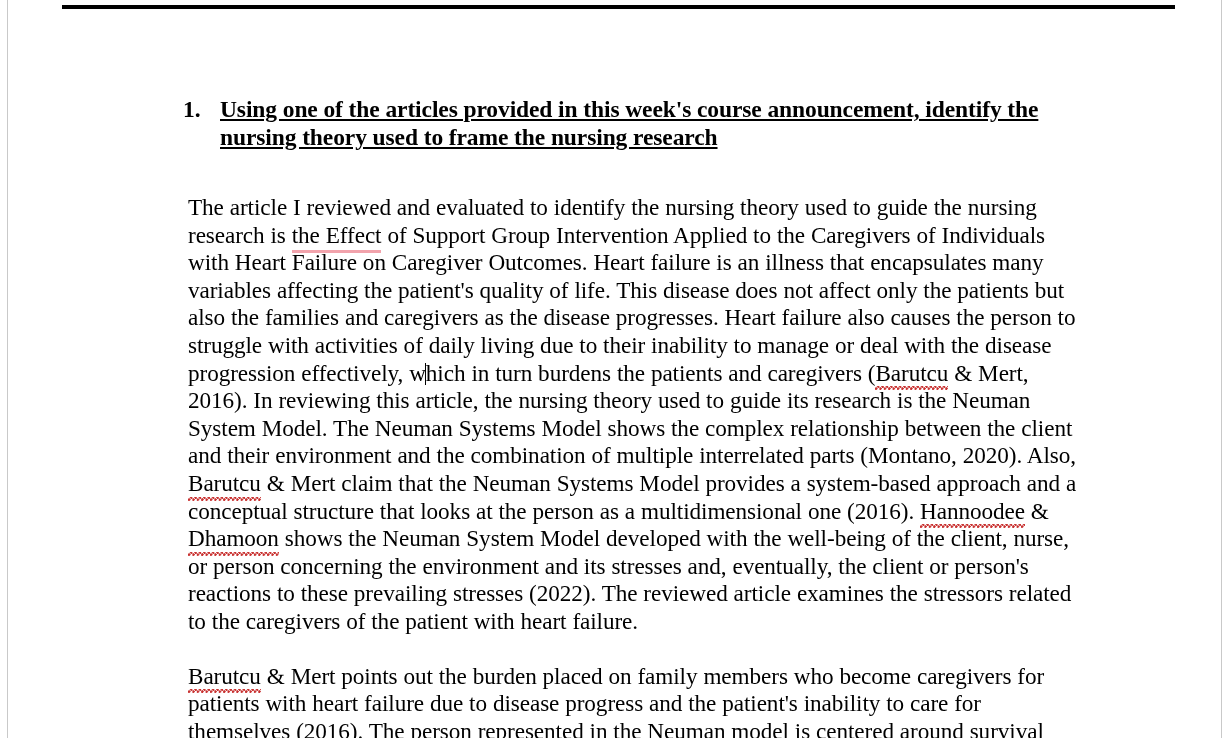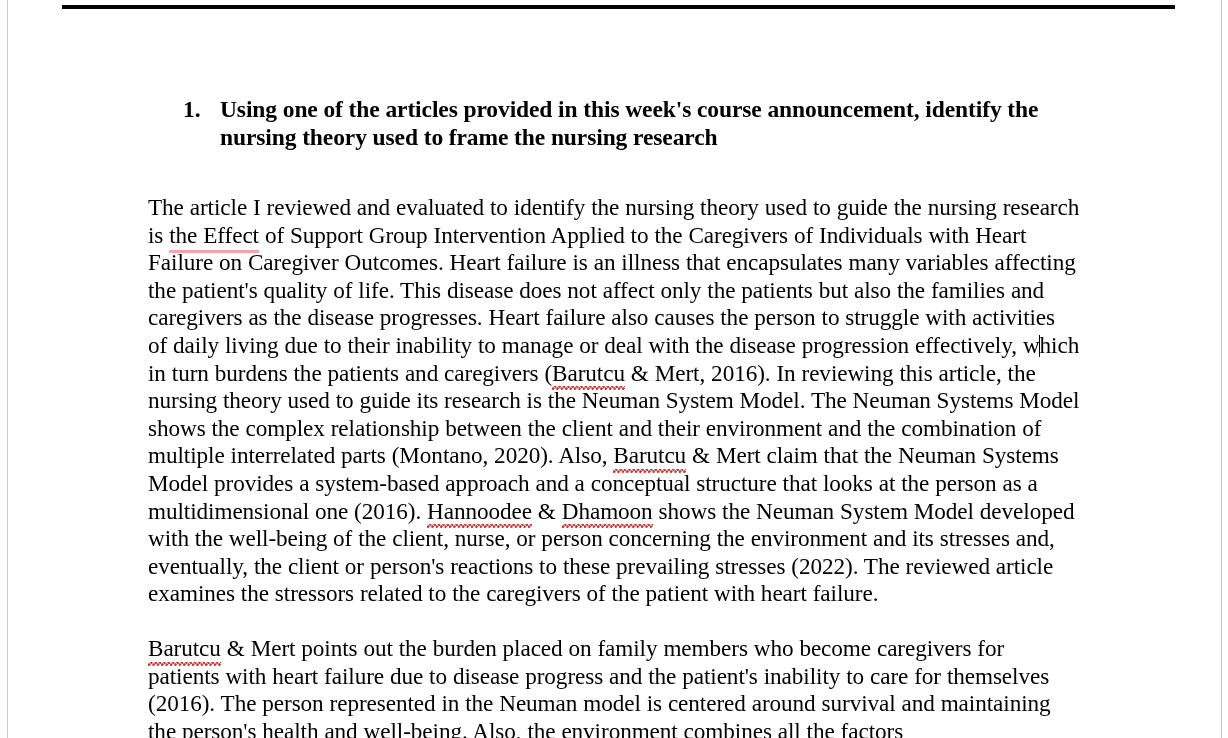--- a/index.html
+++ b/index.html
@@ -71,29 +71,31 @@
   .heading-number {
     width: 72px;
     flex: 0 0 72px;
     text-align: left;
     padding-left: 35px;
     box-sizing: border-box;
   }
   .heading-text {
     flex: 1 1 auto;
     max-width: 845px;
+    text-decoration: underline;
   }
 
   
   .para {
     font-size: 23.2px;
     line-height: 27.6px;
     text-align: left;
     letter-spacing: -0.08px;
     word-spacing: 0.2px;
+    margin-left: 40px;
   }
   .para.first-para {
     margin-top: 43px;
   }
   .para.second-para {
     margin-top: 27px;
   }
 
   
   .sp {

